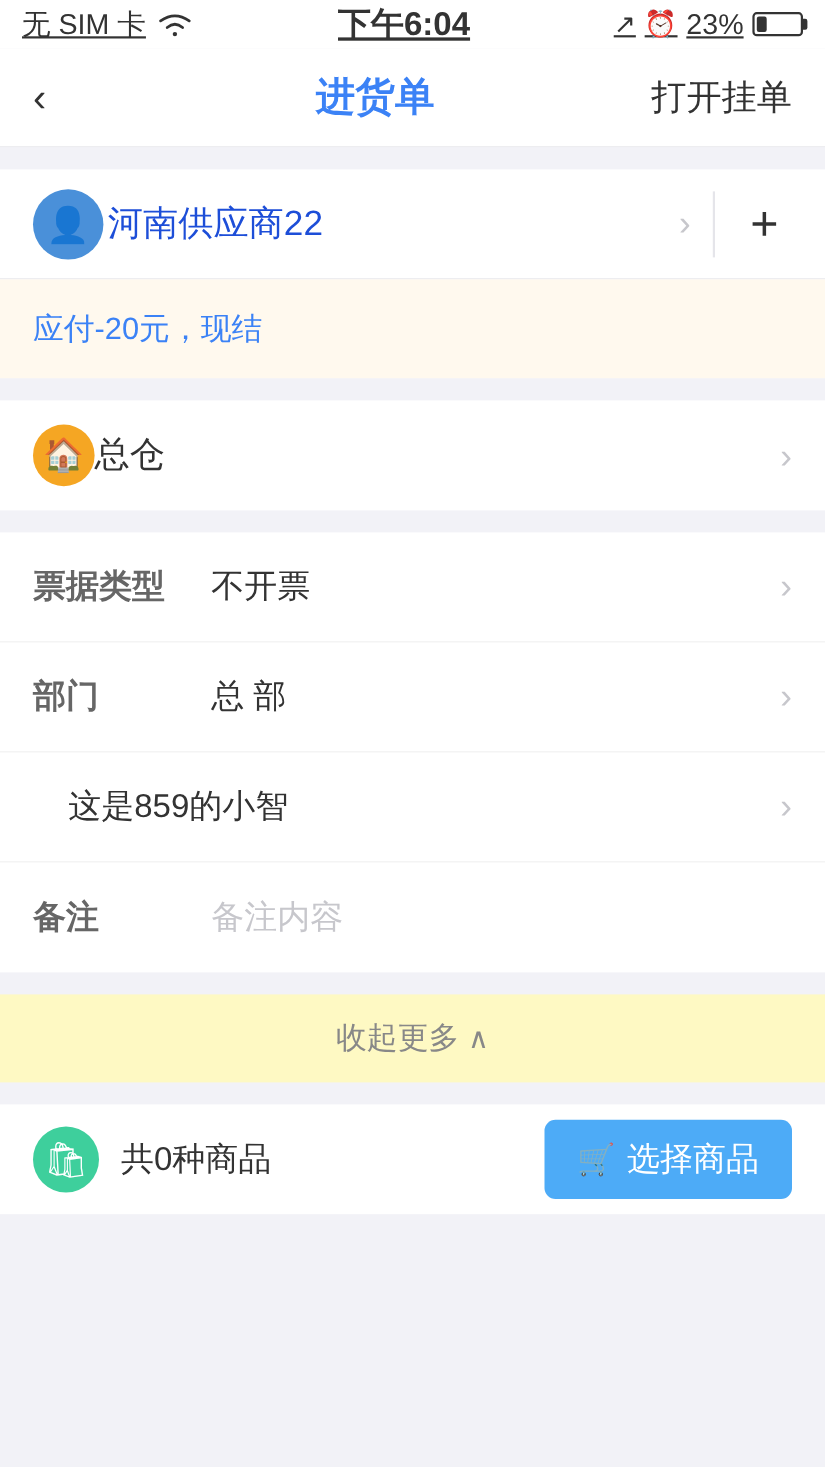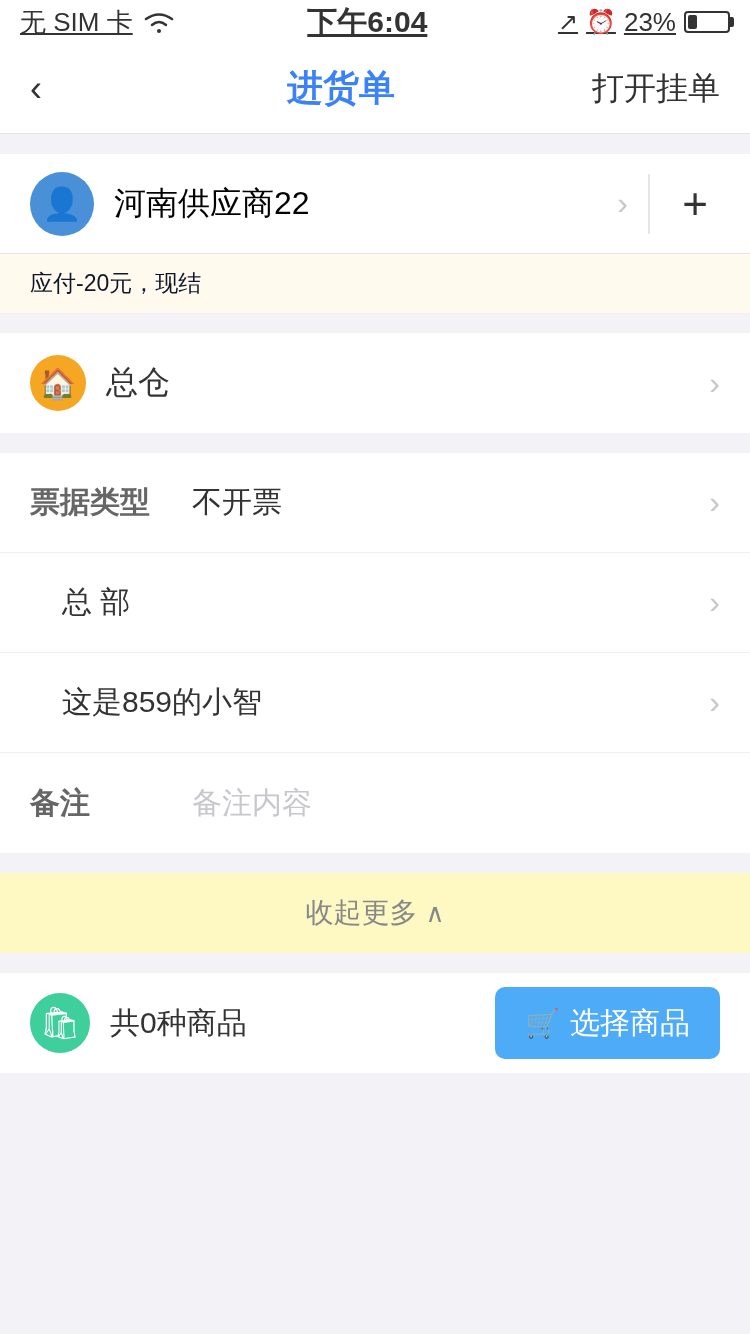--- a/index.html
+++ b/index.html
@@ -129,23 +129,23 @@
       background: #4a90d9;
       display: flex;
       align-items: center;
       justify-content: center;
       color: #fff;
       font-size: 32px;
       flex-shrink: 0;
     }
     .supplier-name {
       flex: 1;
-      margin-left: 20px;
-      font-size: 32px;
-      color: #000000;
+      margin-left: 4px;
+      font-size: 32px;
+      color: #1d4ed8;
     }
     .chevron-right {
       color: #c7c7cc;
       font-size: 32px;
     }
     .supplier-divider {
       width: 2px;
       height: 60px;
       background: #e5e5ea;
       margin: 0 20px;
@@ -154,23 +154,23 @@
       font-size: 44px;
       color: #333;
       cursor: pointer;
       width: 50px;
       text-align: center;
     }
 
     
     .notice-banner {
       background: #fff9ee;
-      padding: 14px 30px;
-      font-size: 23px;
-      color: #0f172a;
+      padding: 26px 30px;
+      font-size: 28px;
+      color: #3b82f6;
     }
 
     
     .warehouse-row {
       display: flex;
       align-items: center;
       padding: 0 30px;
       height: 100px;
       background: #fff;
     }
@@ -180,21 +180,20 @@
       border-radius: 50%;
       background: #f5a623;
       display: flex;
       align-items: center;
       justify-content: center;
       font-size: 30px;
       flex-shrink: 0;
     }
     .warehouse-name {
       flex: 1;
-      margin-left: 20px;
       font-size: 32px;
       color: #333;
     }
 
     
     .form-section {
       background: #fff;
       margin-top: 20px;
     }
     .form-row {
@@ -348,20 +347,21 @@
 
 <div class="form-section">
 
   <div class="form-row">
     <div class="form-label">票据类型</div>
     <div class="form-value">不开票</div>
     <span class="chevron-right">›</span>
   </div>
 
   <div class="form-row">
+    <div class="form-label">部门</div>
     <div class="form-value">总 部</div>
     <span class="chevron-right">›</span>
   </div>
 
   <div class="form-row">
     <div class="form-value">这是859的小智</div>
     <span class="chevron-right">›</span>
   </div>
 
   <div class="form-row">

